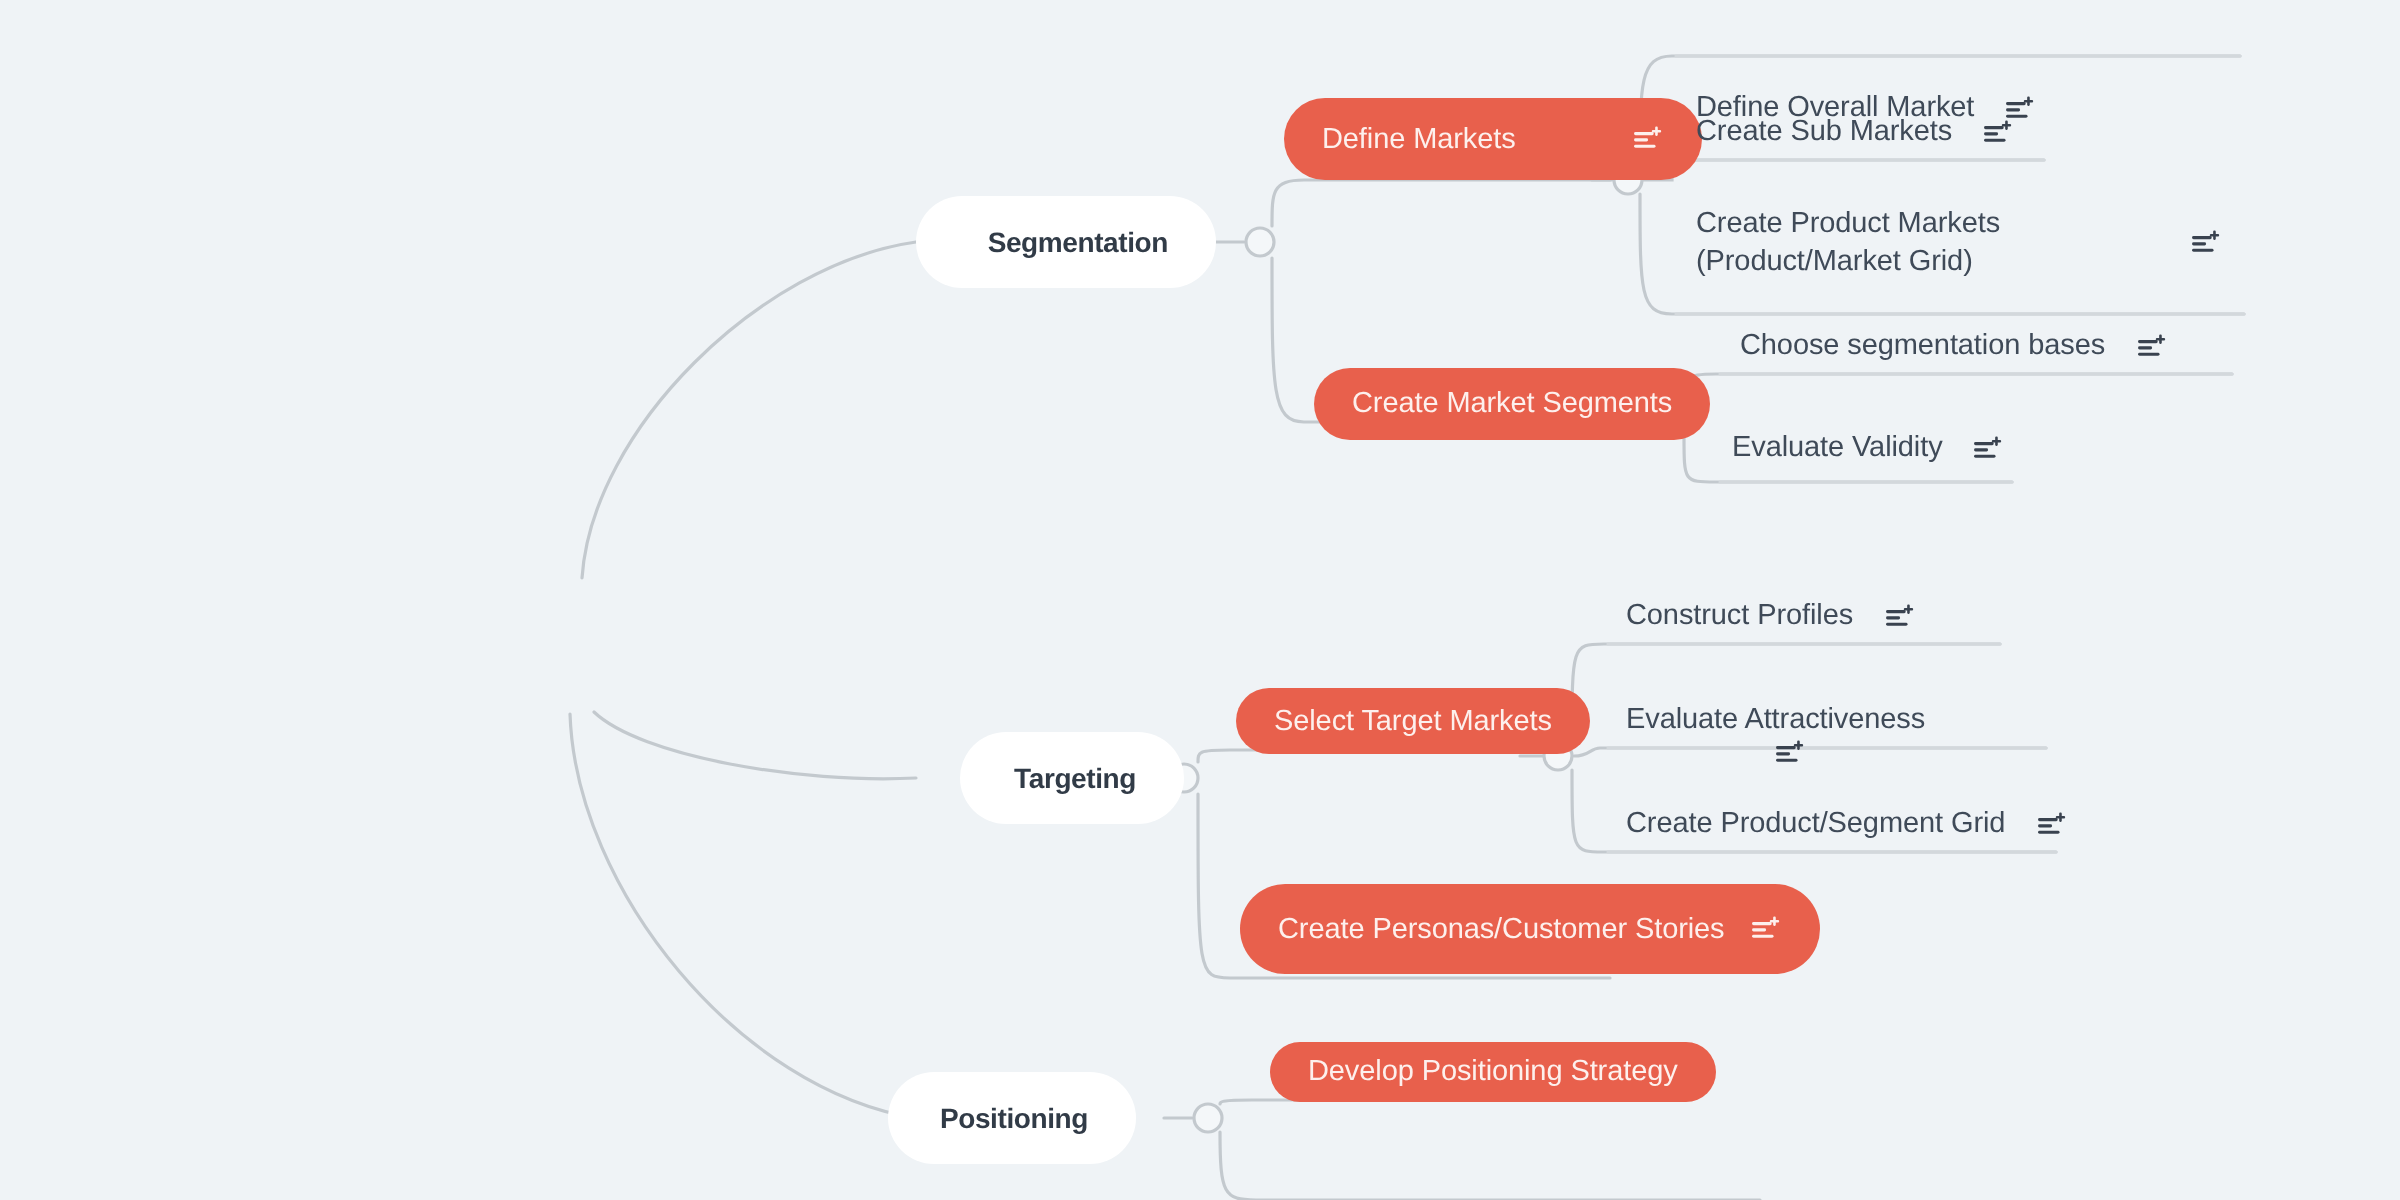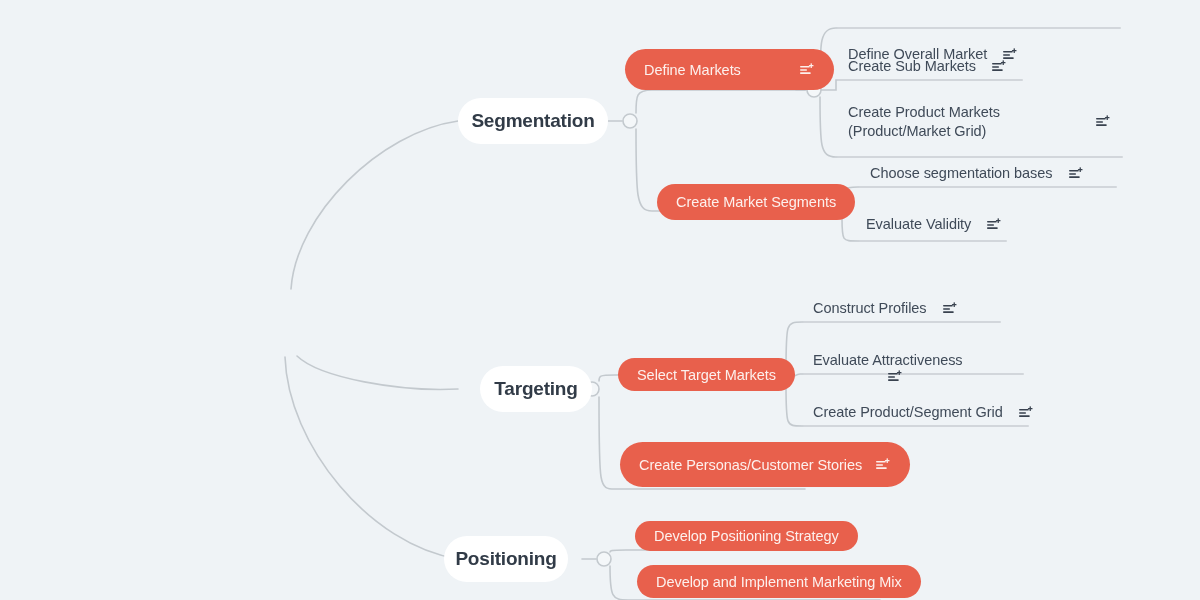--- a/index.html
+++ b/index.html
@@ -64,24 +64,24 @@
     padding: 0 26px;
     justify-content: center;
     letter-spacing: 0.1px;
   }
 
   
   .node-branch {
     background: #ffffff;
     border-radius: 30px;
     color: #313b47;
-    font-size: 19px;
+    font-size: 14px;
     font-weight: bold;
     padding: 0 24px;
-    justify-content: center;
+    justify-content: flex-end;
     letter-spacing: -0.2px;
   }
 
   
   .node-pill {
     background: #e8604c;
     border-radius: 26px;
     color: #fdf0ed;
     font-size: 14.5px;
     font-weight: 400;
@@ -169,21 +169,21 @@
     <circle class="joint" cx="592" cy="389" r="7"></circle>
     <circle class="joint" cx="779" cy="378" r="7"></circle>
     <circle class="joint" cx="604" cy="559" r="7"></circle>
   </svg>
 
 
   <div class="node node-branch" style="left:458px; top:98px; width:150px; height:46px;">
     <span class="label">Segmentation</span>
   </div>
 
-  <div class="node node-pill" style="left:625px; top:49px; height:41px;gap:45px;">
+  <div class="node node-pill" style="left:642px; top:49px; height:41px;gap:45px;">
     <span class="label">Define Markets</span>
     <span class="doc-icon">
       <svg viewBox="0 0 16 15" width="15" height="14" aria-hidden="true">
         <rect x="0" y="3.2" width="10.5" height="1.7" rx="0.8" fill="#fdf0ed"></rect>
         <rect x="0" y="6.6" width="7.5" height="1.7" rx="0.8" fill="#fdf0ed"></rect>
         <rect x="0" y="10" width="11.5" height="1.7" rx="0.8" fill="#fdf0ed"></rect>
         <rect x="11.3" y="0.3" width="1.4" height="5" rx="0.6" fill="#fdf0ed"></rect>
         <rect x="9.5" y="2.1" width="5" height="1.4" rx="0.6" fill="#fdf0ed"></rect>
       </svg>
     </span>
@@ -255,21 +255,21 @@
         <rect x="11.3" y="0.3" width="1.4" height="5" rx="0.6" fill="#39424f"></rect>
         <rect x="9.5" y="2.1" width="5" height="1.4" rx="0.6" fill="#39424f"></rect>
       </svg>
     </span>
   </div>
 
   <div class="node node-branch" style="left:480px; top:366px; width:112px; height:46px;">
     <span class="label">Targeting</span>
   </div>
 
-  <div class="node node-pill" style="left:618px; top:358px; height:33px;">
+  <div class="node node-pill" style="left:618px; top:344px; height:33px;">
     <span class="label">Select Target Markets</span>
   </div>
 
   <div class="node node-pill" style="left:620px; top:442px; height:45px;">
     <span class="label">Create Personas/Customer Stories</span>
     <span class="doc-icon">
       <svg viewBox="0 0 16 15" width="15" height="14" aria-hidden="true">
         <rect x="0" y="3.2" width="10.5" height="1.7" rx="0.8" fill="#fdf0ed"></rect>
         <rect x="0" y="6.6" width="7.5" height="1.7" rx="0.8" fill="#fdf0ed"></rect>
         <rect x="0" y="10" width="11.5" height="1.7" rx="0.8" fill="#fdf0ed"></rect>
@@ -319,17 +319,14 @@
   </div>
 
   <div class="node node-branch" style="left:444px; top:536px; width:124px; height:46px;">
     <span class="label">Positioning</span>
   </div>
 
   <div class="node node-pill" style="left:635px; top:521px; height:30px;">
     <span class="label">Develop Positioning Strategy</span>
   </div>
 
-  <div class="node node-pill" style="left:637px; top:565px; height:33px;">
-    <span class="label">Develop and Implement Marketing Mix</span>
-  </div>
 
 </div>
 
 </body></html>

